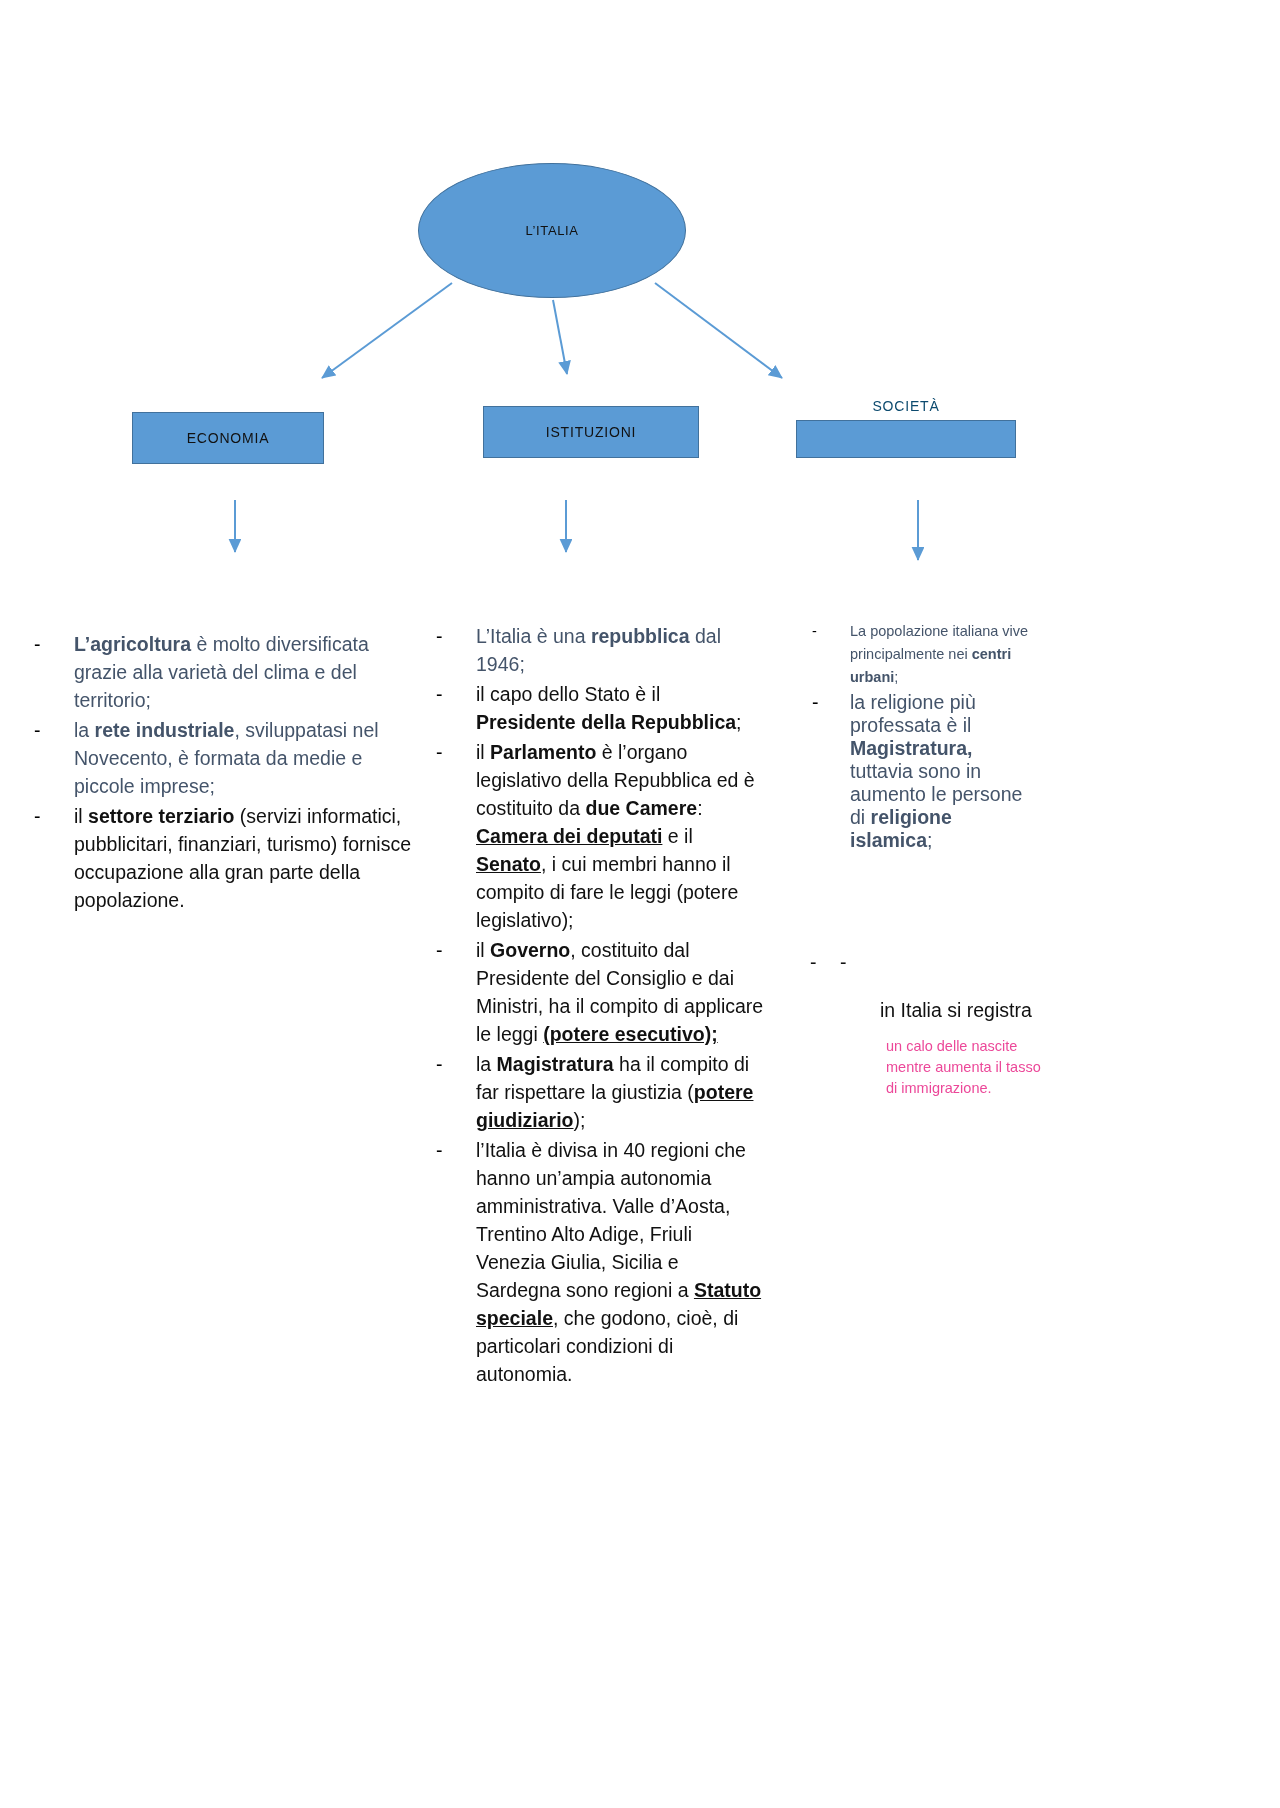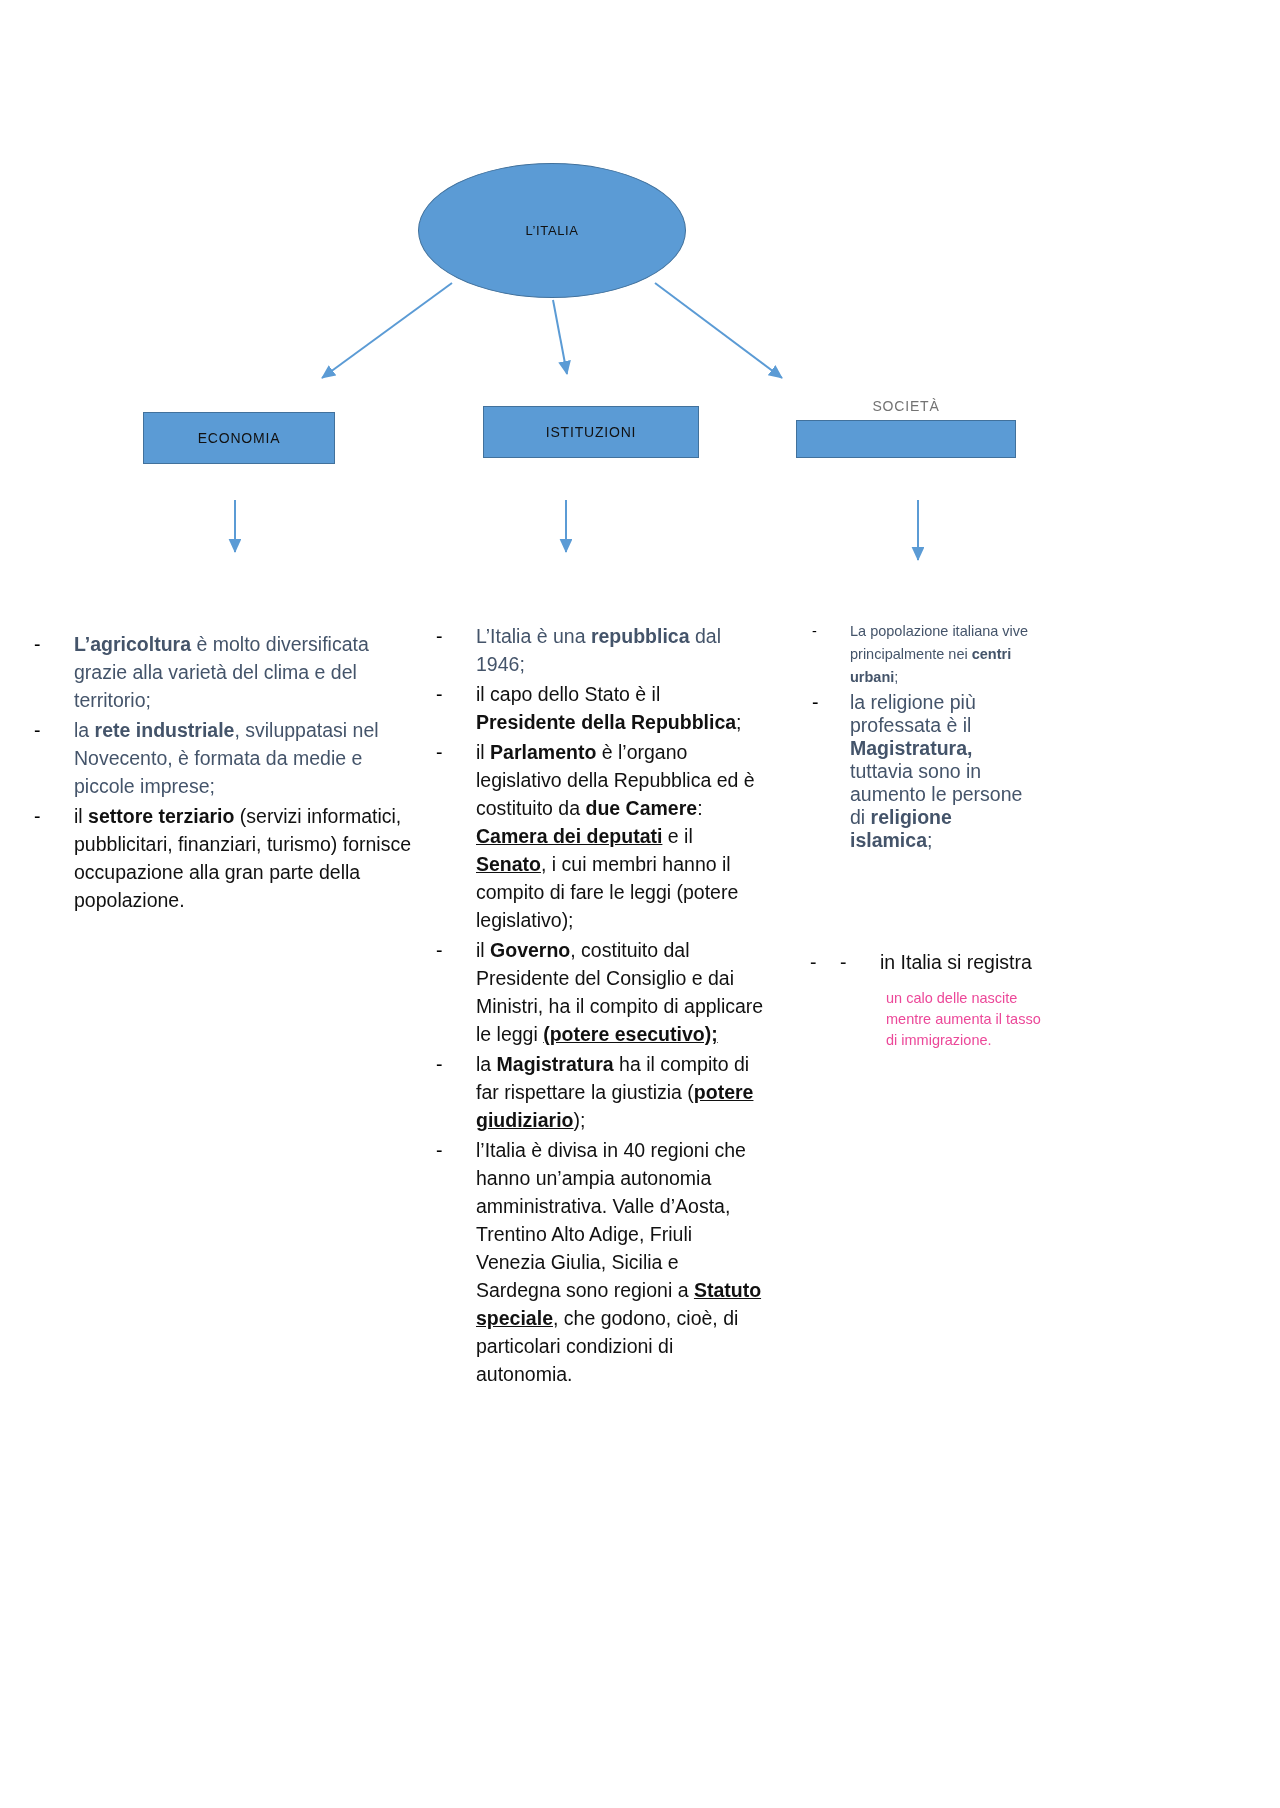--- a/index.html
+++ b/index.html
@@ -59,21 +59,21 @@
     display: flex;
     align-items: center;
     justify-content: center;
   }
   .cat-box .node-label {
     font-size: 14px;
     letter-spacing: 0.8px;
     color: #111111;
   }
   #box-economia {
-    left: 143px;
+    left: 132px;
     top: 412px;
     width: 192px;
     height: 52px;
     text-align: center;
   }
   #box-istituzioni {
     left: 448px;
     top: 406px;
     width: 216px;
     height: 52px;
@@ -87,21 +87,21 @@
   }
   
   #label-societa {
     position: absolute;
     left: 796px;
     top: 398px;
     width: 220px;
     text-align: center;
     font-size: 14px;
     letter-spacing: 0.8px;
-    color: #737373;
+    color: #0c4a6e;
     z-index: 5;
   }
   
   .col {
     position: absolute;
   }
   #col-economia { left: 22px;  top: 630px; width: 390px; }
   #col-istituzioni { left: 424px; top: 622px; width: 340px; }
   #col-societa { left: 802px; top: 620px; width: 230px; }
 
@@ -164,20 +164,21 @@
     top: 0;
   }
   #societa-tail .tail-line1 .dash-inner {
     position: absolute;
     left: 38px;
     top: 0;
   }
   #societa-tail .tail-line1 .tail-text {
     display: inline-block;
     padding-left: 30px;
+    margin-top: 48px;
   }
   #societa-tail .tail-small {
     font-size: 14.5px;
     line-height: 21px;
     color: #ec4899;
     padding-left: 84px;
     margin-top: 12px;
   }
 </style>
 </head>

